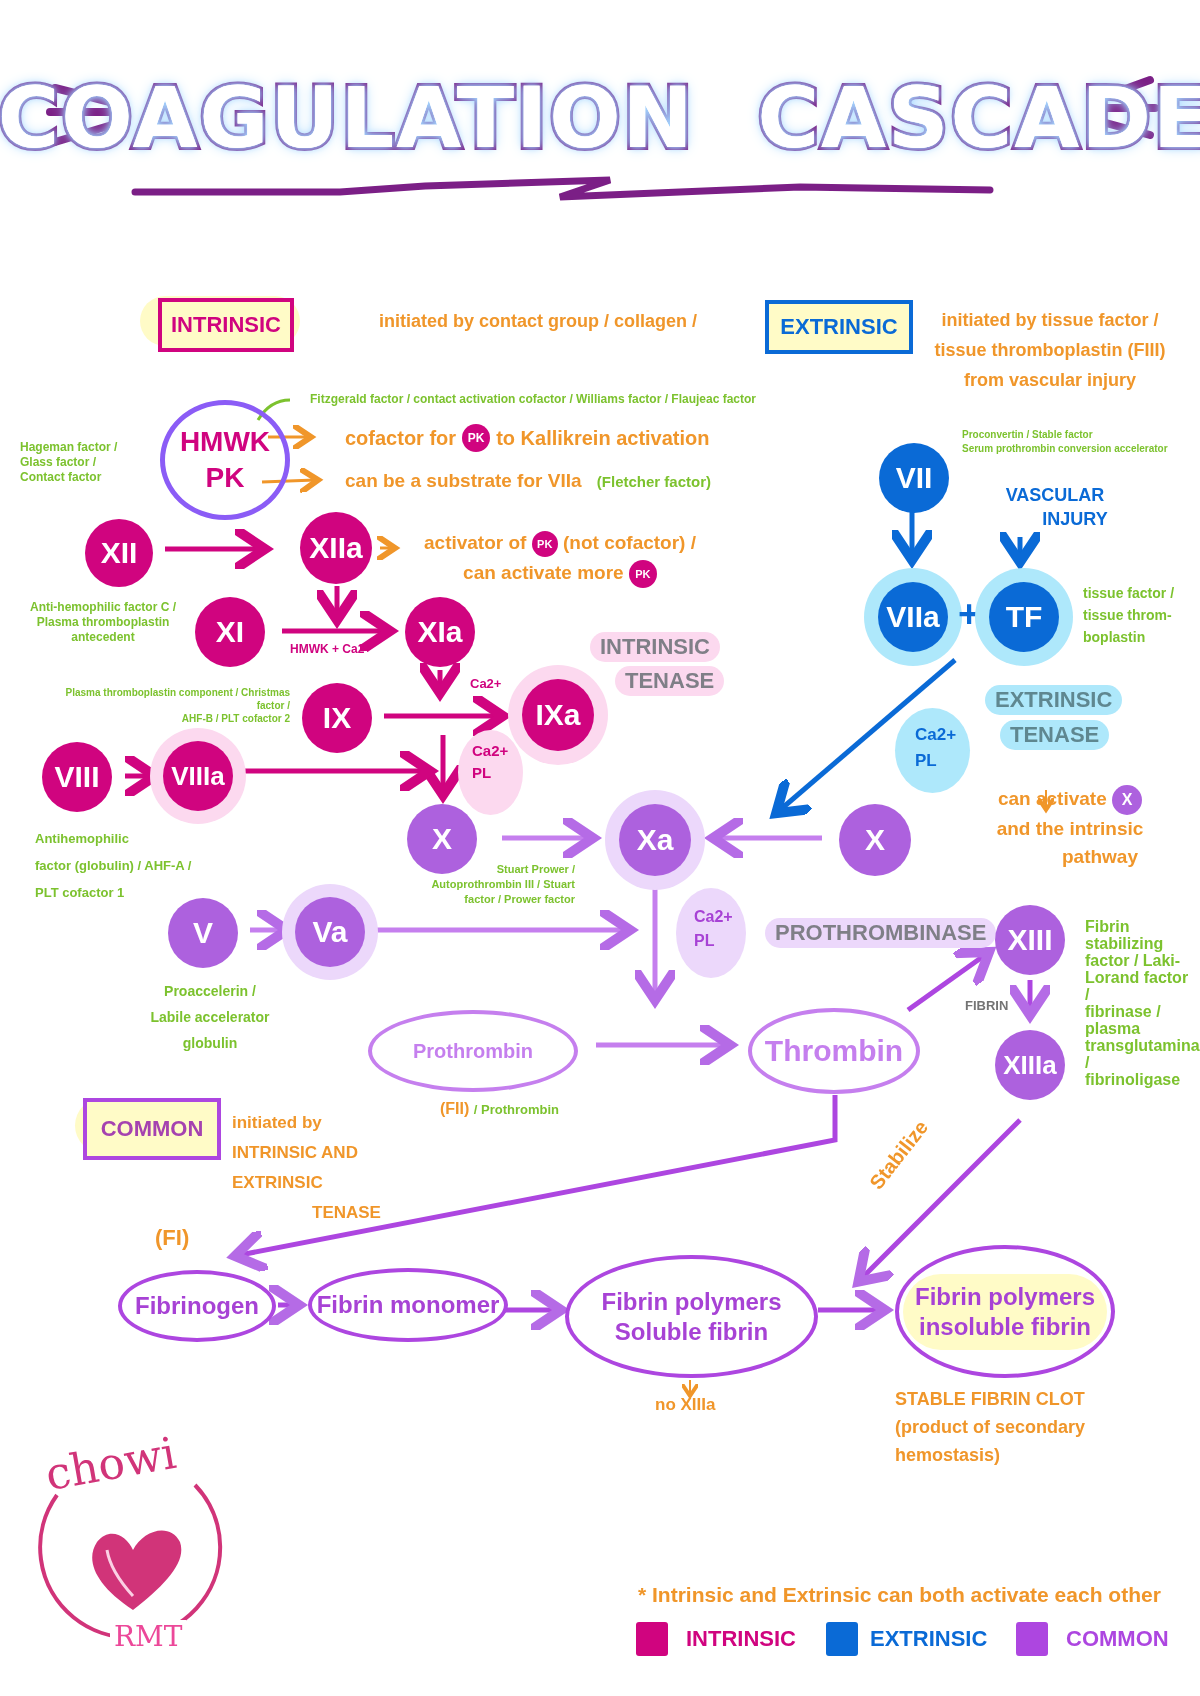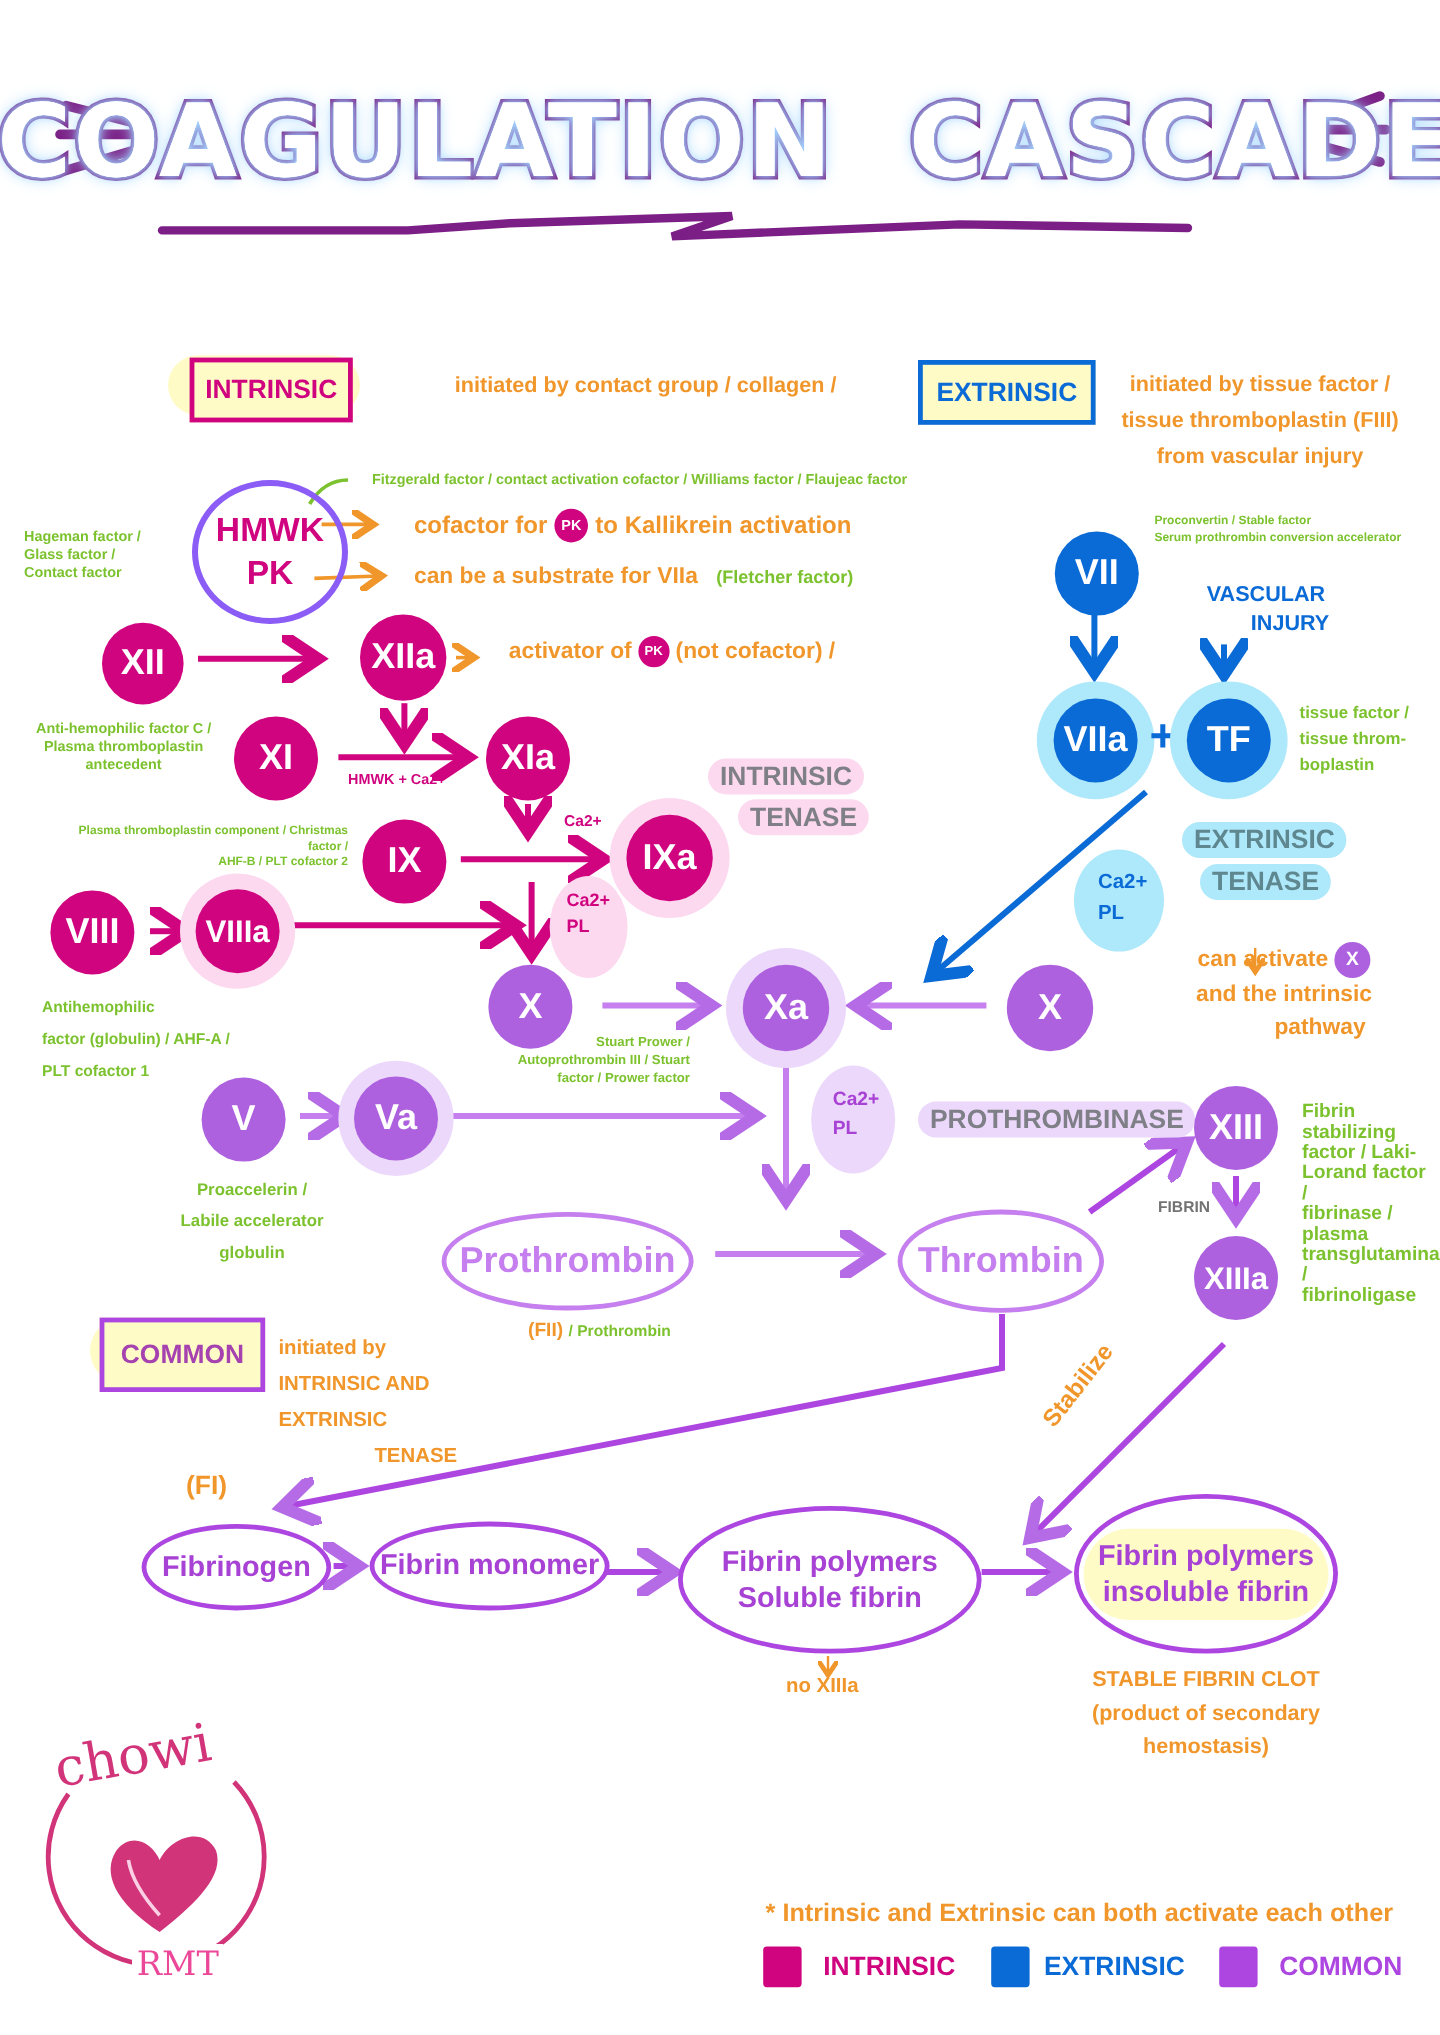--- a/index.html
+++ b/index.html
@@ -142,20 +142,22 @@
   <div>Hageman factor /</div>
   <div>Glass factor /</div>
   <div>Contact factor</div>
 </div>
 <div class="node pink" style="left:85px;top:519px;width:68px;height:68px;">XII</div>
 <div class="node pink" style="left:300px;top:512px;width:72px;height:72px;">XIIa</div>
 <div class="abs hand orange" style="left:410px;top:528px;width:300px;text-align:center;font-size:19px;line-height:30px;">
   <div><span>activator of</span>
     <span class="node pink" style="position:static;display:inline-flex;width:26px;height:26px;font-size:11px;vertical-align:middle;">PK</span>
     <span>(not cofactor) /</span></div>
+  <div><span>can activate more</span>
+    <span class="node pink" style="position:static;display:inline-flex;width:28px;height:28px;font-size:11px;vertical-align:middle;">PK</span></div>
 </div>
 
 <div class="abs hand green small" style="left:18px;top:600px;width:170px;text-align:center;">
   <div>Anti-hemophilic factor C /</div>
   <div>Plasma thromboplastin</div>
   <div>antecedent</div>
 </div>
 <div class="node pink" style="left:195px;top:597px;width:70px;height:70px;">XI</div>
 <div class="abs hand" style="left:290px;top:642px;font-size:12px;color:#d0047f;">HMWK + Ca2+</div>
 <div class="node pink" style="left:405px;top:597px;width:70px;height:70px;">XIa</div>
@@ -237,21 +239,21 @@
   <div>Labile accelerator</div>
   <div>globulin</div>
 </div>
 <div class="halo purpleh" style="left:676px;top:888px;width:70px;height:90px;"></div>
 <div class="abs hand" style="left:694px;top:905px;color:#a742d5;font-size:16px;line-height:24px;">
   <div>Ca2+</div>
   <div>PL</div>
 </div>
 <div class="pill" style="left:765px;top:918px;background:#ecd8fb;">PROTHROMBINASE</div>
 
-<div class="ellipse" style="left:368px;top:1010px;width:202px;height:74px;border-color:#c57fee;color:#c57fee;font-size:30px;">Prothrombin</div>
+<div class="ellipse" style="left:368px;top:1010px;width:202px;height:74px;border-color:#c57fee;color:#c57fee;font-size:20px;">Prothrombin</div>
 <div class="abs hand" style="left:440px;top:1100px;font-size:16px;">
   <span class="orange">(FII)</span>
   <span class="green" style="font-size:13px;">/ Prothrombin</span>
 </div>
 <div class="ellipse" style="left:748px;top:1008px;width:164px;height:78px;border-color:#c57fee;color:#c57fee;font-size:30px;">Thrombin</div>
 
 <div class="node purple" style="left:995px;top:905px;width:70px;height:70px;">XIII</div>
 <div class="abs hand" style="left:965px;top:998px;color:#737373;font-size:13px;">FIBRIN</div>
 <div class="node purple" style="left:995px;top:1030px;width:70px;height:70px;font-size:26px;">XIIIa</div>
 <div class="abs hand green" style="left:1085px;top:918px;width:110px;text-align:left;font-size:16px;line-height:17px;">
@@ -285,21 +287,21 @@
     </div>
 </div>
 <div class="abs hand orange" style="left:655px;top:1395px;font-size:17px;">no XIIIa</div>
 
 <div class="ellipse" style="left:895px;top:1245px;width:212px;height:125px;font-size:24px;">
   <div style="background:#fffbc7;border-radius:40px;padding:8px 12px;">
       <div>Fibrin polymers</div>
       <div>insoluble fibrin</div>
     </div>
 </div>
-<div class="abs hand orange" style="left:895px;top:1385px;width:220px;text-align:center;font-size:18px;line-height:28px;">
+<div class="abs hand orange" style="left:895px;top:1385px;width:220px;text-align:left;font-size:18px;line-height:28px;">
   <div>STABLE FIBRIN CLOT</div>
   <div>(product of secondary</div>
   <div>hemostasis)</div>
 </div>
 
 <div class="abs hand orange" style="left:638px;top:1583px;font-size:21px;">* Intrinsic and Extrinsic can both activate each other</div>
 <div class="abs" style="left:636px;top:1622px;display:flex;align-items:center;">
   <div style="display:flex;align-items:center;width:190px;">
     <span style="width:32px;height:34px;background:#d0047f;border-radius:3px;"></span>
     <span style="margin-left:18px;color:#d0047f;font-weight:bold;font-size:22px;">INTRINSIC</span>

